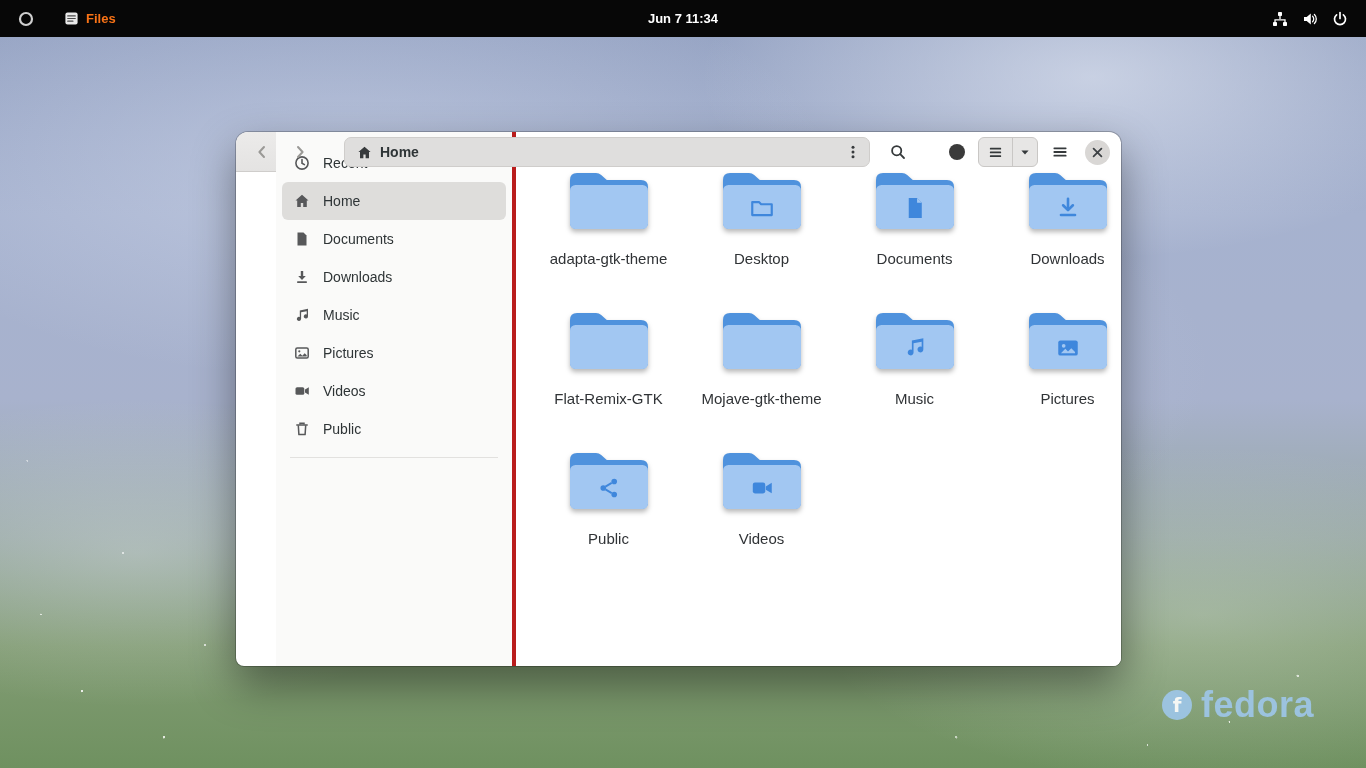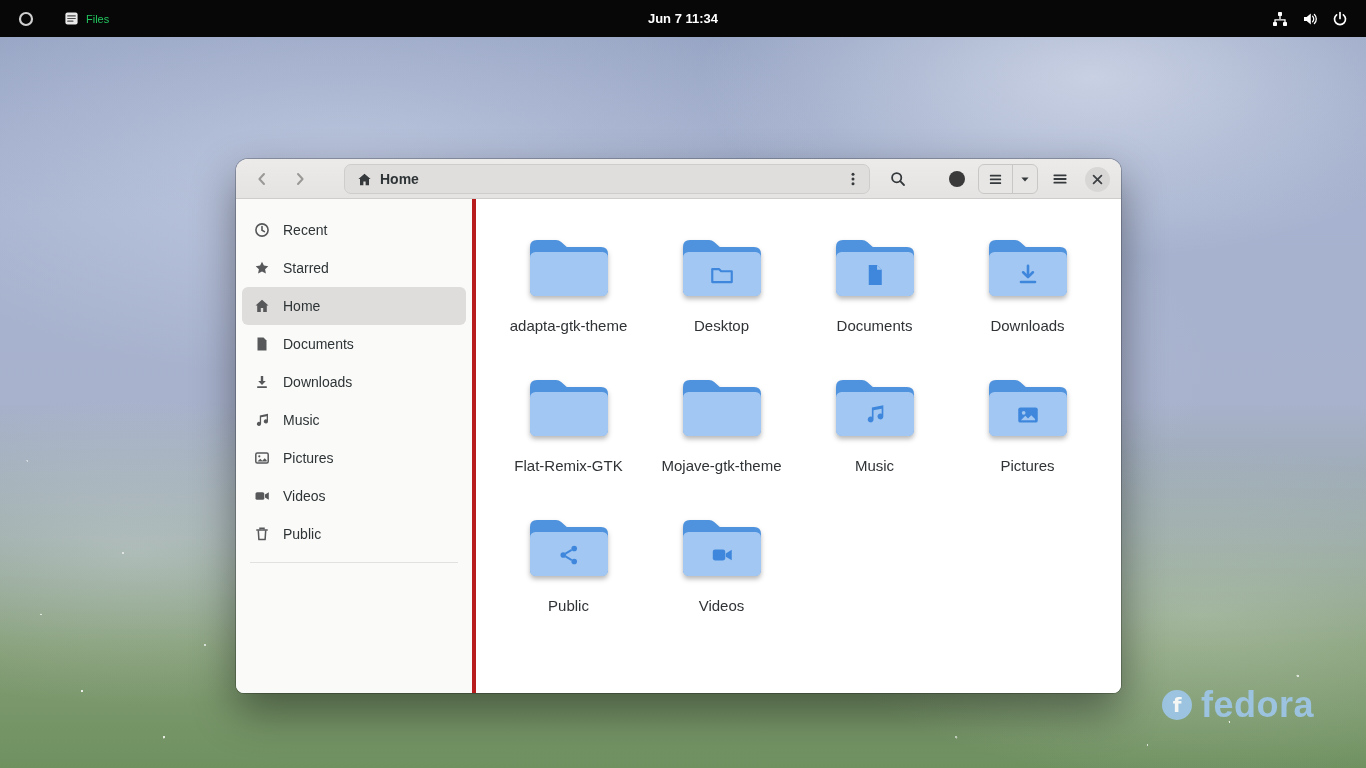--- a/index.html
+++ b/index.html
@@ -28,31 +28,31 @@
       radial-gradient(circle 1.5px at 2% 60%, rgba(255,255,255,.5) 0 55%, transparent 70%);}
 
   .fedora{position:absolute;right:52px;bottom:42px;display:flex;align-items:center;gap:8px;opacity:.92;}
   .fedora-word{font-size:36px;font-weight:bold;color:#9ec6e8;letter-spacing:.5px;}
 
   
   .topbar{position:absolute;top:0;left:0;width:1366px;height:37px;background:#070707;color:#fff;
     display:flex;align-items:center;z-index:50;}
   .tb-left{display:flex;align-items:center;gap:10px;padding-left:8px;}
   .tb-btn{display:flex;align-items:center;gap:7px;height:29px;padding:0 10px;border-radius:15px;}
-  .tb-appname{font-size:11px;font-weight:normal;color:#22c55e;}
+  .tb-appname{font-size:13px;font-weight:bold;color:#f97316;}
   .tb-clock{position:absolute;left:50%;transform:translateX(-50%);font-size:13px;font-weight:bold;
     padding:4px 12px;border-radius:14px;}
   .tb-right{margin-left:auto;display:flex;align-items:center;gap:14px;height:29px;
     padding:0 14px;border-radius:15px;margin-right:4px;}
 
   
-  .window{position:absolute;left:236px;top:159px;width:885px;height:534px;background:#fff;
+  .window{position:absolute;left:236px;top:132px;width:885px;height:534px;background:#fff;
     border-radius:12px 12px 8px 8px;overflow:hidden;
     box-shadow:0 0 0 1px rgba(0,0,0,.22), 0 18px 44px rgba(0,0,0,.42);z-index:10;
-    display:flex;flex-direction:column;}
+    display:flex;flex-direction:row;}
 
   .headerbar{position:relative;height:40px;flex:0 0 40px;background:linear-gradient(#ecebea,#e4e3e2);
     border-bottom:1px solid #cfcdcb;}
   .hb-btn{position:absolute;top:5px;height:30px;display:flex;align-items:center;justify-content:center;
     border-radius:6px;}
   .btn-back{left:10px;width:32px;}
   .btn-fwd{left:48px;width:32px;}
   .pathbar{position:absolute;left:108px;top:5px;width:526px;height:30px;background:#dfdedd;
     border:1px solid #cfcdcb;border-radius:7px;display:flex;align-items:center;padding:0 34px 0 12px;gap:8px;}
   .path-label{font-size:14px;font-weight:bold;color:#2e3436;}
@@ -226,28 +226,20 @@
     <div class="sidebar">
       <div class="side-item">
         <span class="sicon">
             <svg width="16" height="16" viewBox="0 0 16 16">
               <circle cx="8" cy="8" r="6.1" fill="none" stroke="currentColor" stroke-width="1.6"></circle>
               <path d="M8 4.6v3.6l2.4 1.4" fill="none" stroke="currentColor" stroke-width="1.6" stroke-linecap="round"></path>
             </svg>
           </span>
         <span>Recent</span>
       </div>
-      <div class="side-item">
-        <span class="sicon">
-            <svg width="16" height="16" viewBox="0 0 16 16">
-              <path d="M8 1.7l1.9 3.9 4.4.6-3.2 3 .8 4.3L8 11.5l-3.9 2 .8-4.3-3.2-3 4.4-.6z" fill="currentColor"></path>
-            </svg>
-          </span>
-        <span>Starred</span>
-      </div>
       <div class="side-item selected">
         <span class="sicon">
             <svg width="16" height="16" viewBox="0 0 16 16">
               <path d="M8 1.8L1.5 7.5h1.7v6.5h3.6V10h2.4v4h3.6V7.5h1.7z" fill="currentColor"></path>
             </svg>
           </span>
         <span>Home</span>
       </div>
       <div class="side-item">
         <span class="sicon">

